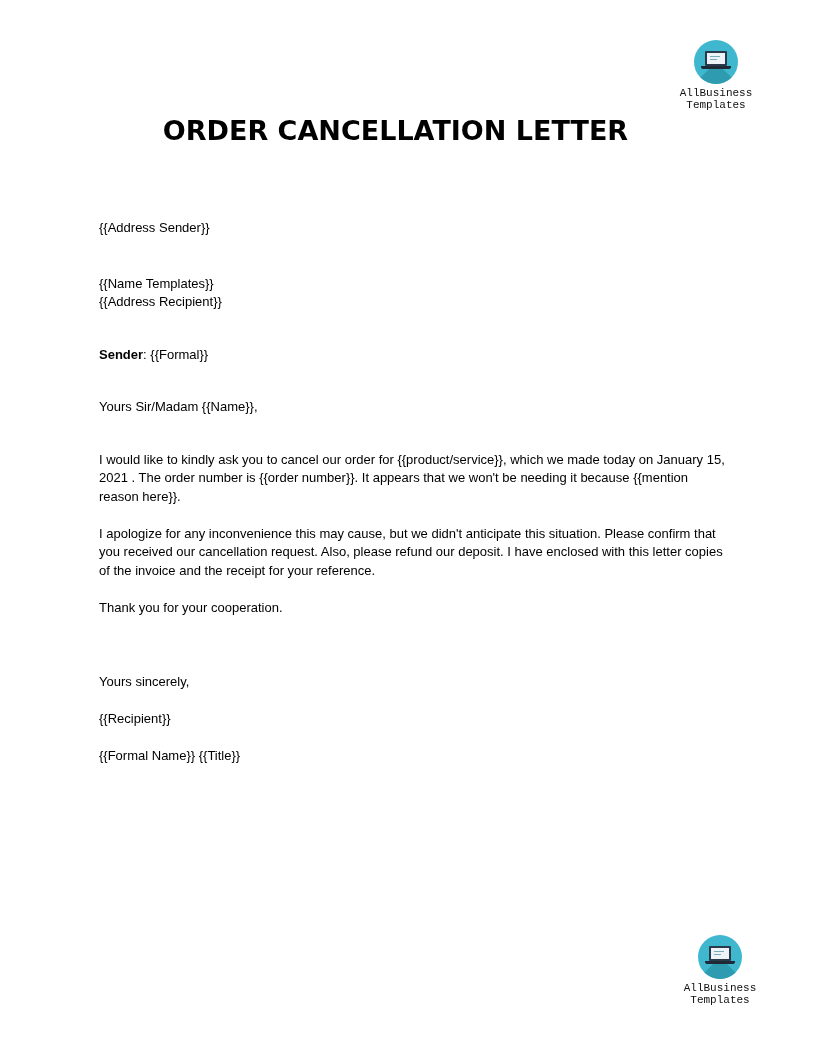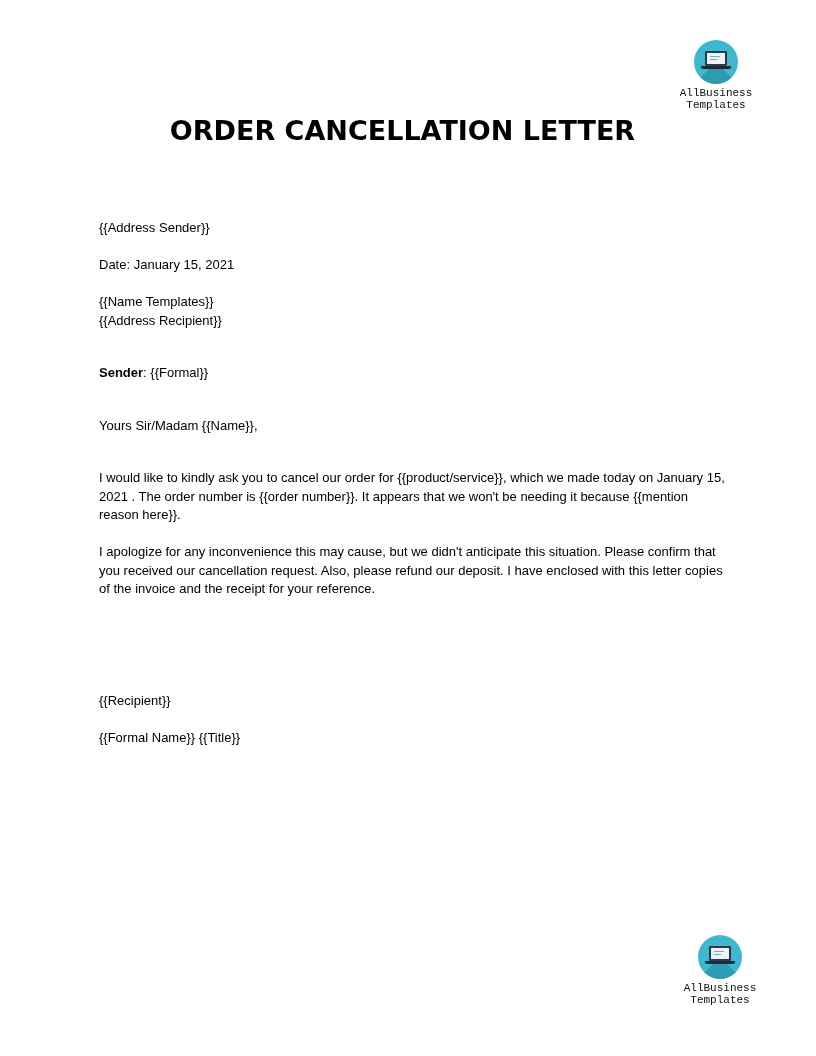--- a/index.html
+++ b/index.html
@@ -9,21 +9,21 @@
   .logo .circle { width:44px; height:44px; border-radius:50%; background:#3fb8cf; margin:0 auto;
                   position:relative; overflow:hidden; }
   .logo .circle .shadow { position:absolute; left:22px; top:22px; width:40px; height:40px;
                   background:#2f9bb0; transform:rotate(45deg); transform-origin:0 0; }
   .logo .screen { position:absolute; left:11px; top:11px; width:22px; height:15px; background:#2b3a4a;
                   border-radius:1px; }
   .logo .screen .inner { position:absolute; left:2px; top:2px; width:18px; height:11px; background:#eef3f8; }
   .logo .screen .inner i { position:absolute; left:3px; height:1px; width:10px; background:#7ab; }
   .logo .base { position:absolute; left:7px; top:26px; width:30px; height:3px; background:#1e2a36; border-radius:0 0 2px 2px; }
   .logo .txt { font-family:Liberation Mono, monospace; font-size:11px; line-height:12px; margin-top:3px; color:#111; }
-  .title { position:absolute; left:15px; width:775px; top:115px; text-align:center;
+  .title { position:absolute; left:8px; width:775px; top:115px; text-align:center;
            font-family:"DejaVu Sans", sans-serif; font-weight:bold; font-size:27px; letter-spacing:0px; }
   .body { position:absolute; left:99px; top:219px; width:630px;
           font-family:"Liberation Sans", sans-serif; font-size:13px; line-height:18.5px; }
   .body p { margin:0; }
   .gap1 { height:18.5px; }
   .gap2 { height:34px; }
   b { font-weight:bold; }
 </style>
 </head>
 <body>
@@ -43,34 +43,35 @@
     <div>AllBusiness</div>
     <div>Templates</div>
   </div>
 </div>
 
 <div class="title">ORDER CANCELLATION LETTER</div>
 
 <div class="body">
   <p>{{Address Sender}}</p>
   <div class="gap1"></div>
-  <p>Date: January 15, 2021</p>
   <div class="gap1"></div>
   <p>{{Name Templates}}</p>
   <p>{{Address Recipient}}</p>
   <div class="gap2"></div>
   <p><b>Sender</b><span>: {{Formal}}</span></p>
   <div class="gap2"></div>
   <p>Yours Sir/Madam {{Name}},</p>
   <div class="gap2"></div>
   <p>I would like to kindly ask you to cancel our order for {{product/service}}, which we made today on January 15, 2021 . The order number is {{order number}}. It appears that we won't be needing it because {{mention reason here}}.</p>
   <div class="gap1"></div>
   <p>I apologize for any inconvenience this may cause, but we didn't anticipate this situation. Please confirm that you received our cancellation request. Also, please refund our deposit. I have enclosed with this letter copies of the invoice and the receipt for your reference.</p>
   <div class="gap1"></div>
+  <p>Thank you for your cooperation.</p>
   <div class="gap2" style="height:56px"></div>
+  <p>Yours sincerely,</p>
   <div class="gap1"></div>
   <p>{{Recipient}}</p>
   <div class="gap1"></div>
   <p>{{Formal Name}} {{Title}}</p>
 </div>
 
 <div class="logo" style="left:675px; top:935px;">
   <div class="circle">
     <div class="shadow"></div>
     <div class="screen">

